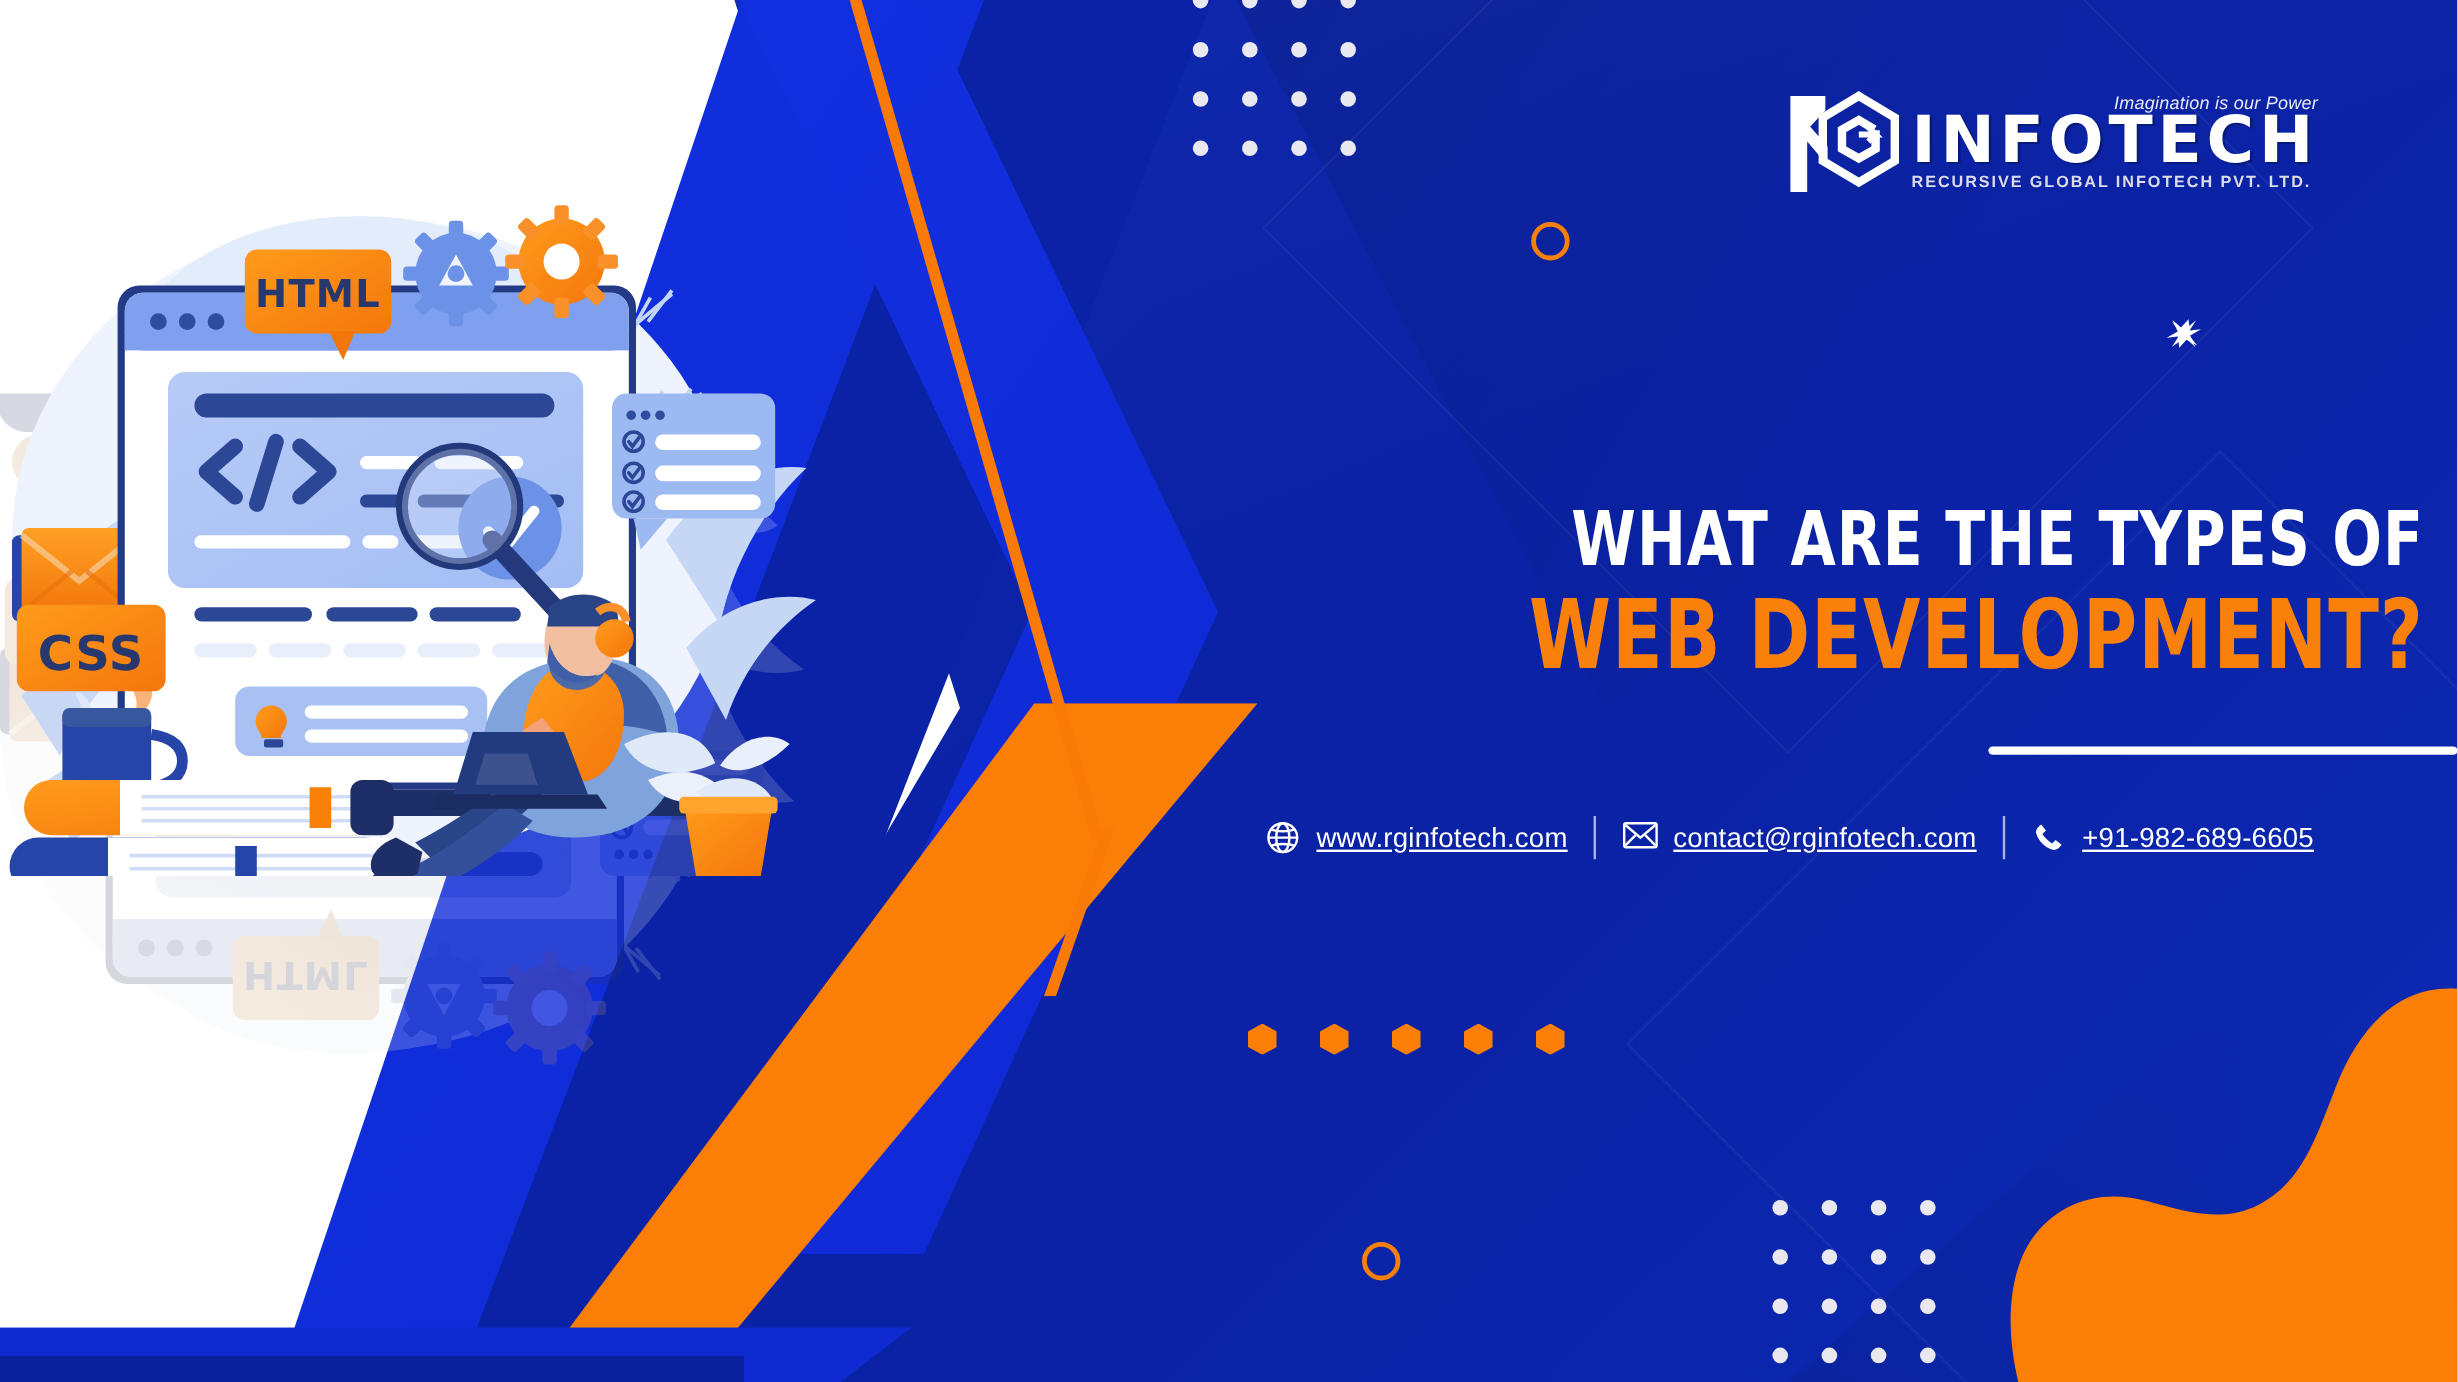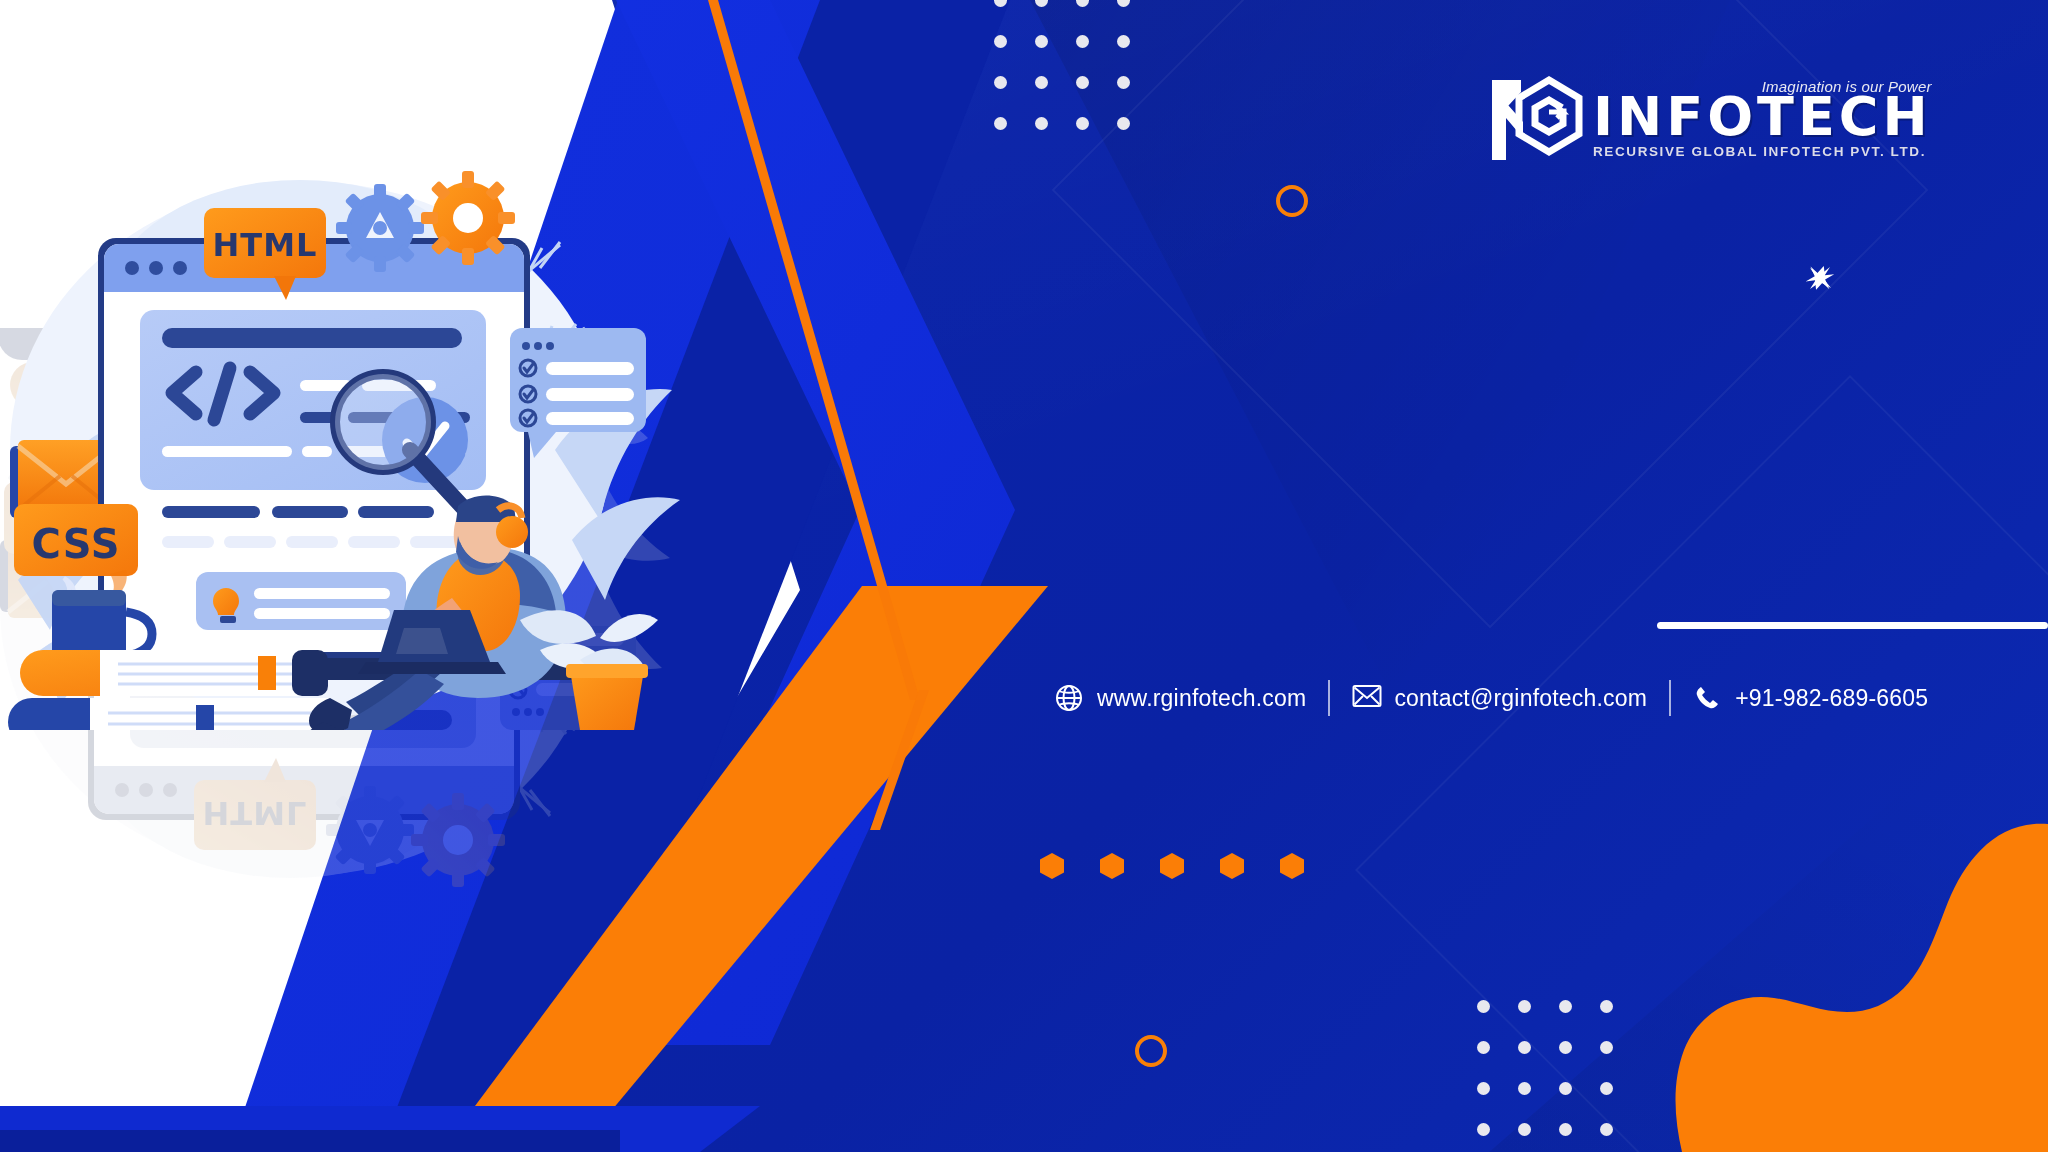--- a/index.html
+++ b/index.html
@@ -162,21 +162,21 @@
     background:#ffffff; border-radius:4px;
   }
 
   
   .contact {
     position:absolute; left:1055px; top:680px; display:flex; align-items:center;
     color:#ffffff;
   }
   .contact-item { display:flex; align-items:center; }
   .contact-item .ci-ico { width:28px; height:28px; flex:0 0 auto; margin-right:14px; }
-  .contact-item .ci-txt { font-size:23px; letter-spacing:.2px; white-space:nowrap; }
+  .contact-item .ci-txt { font-size:23px; letter-spacing:.2px; white-space:nowrap;text-decoration:underline; }
   .contact-sep { width:2px; height:36px; background:rgba(255,255,255,.65); margin:0 22px; }
 
   
   .illus { position:absolute; left:0; top:150px; width:700px; height:580px; }
   .illus-reflect {
     position:absolute; left:-10px; top:748px; width:700px; height:420px;
     transform:scaleY(-1); transform-origin:top left;
     opacity:.20; filter:grayscale(.55);
   }
   .illus-reflect-inner { position:relative; width:700px; height:580px; top:-160px; }
@@ -568,20 +568,24 @@
       <path d="M76 40 L76 52 L62 60 L48 52 L48 36 L62 28 L72 34" fill="none" stroke="#ffffff" stroke-width="7" stroke-linecap="square"></path>
       <path d="M62 40 L76 40 L70 34 M76 40 L70 46" fill="none" stroke="#ffffff" stroke-width="5"></path>
     </svg>
     <div class="logo-text">
       <div class="logo-tag">Imagination is our Power</div>
       <div class="logo-word">INFOTECH</div>
       <div class="logo-sub">RECURSIVE GLOBAL INFOTECH PVT. LTD.</div>
     </div>
   </div>
 
+  <div class="headline">
+    <div class="hl-line1">What are the types of</div>
+    <div class="hl-line2">Web Development?</div>
+  </div>
   <div class="hl-rule"></div>
 
   <div class="contact">
 
     <div class="contact-item">
       <span class="ci-ico">
         <svg viewBox="0 0 28 28" width="28" height="28">
           <circle cx="14" cy="14" r="12" fill="none" stroke="#ffffff" stroke-width="2"></circle>
           <ellipse cx="14" cy="14" rx="5.5" ry="12" fill="none" stroke="#ffffff" stroke-width="2"></ellipse>
           <line x1="2" y1="14" x2="26" y2="14" stroke="#ffffff" stroke-width="2"></line>

